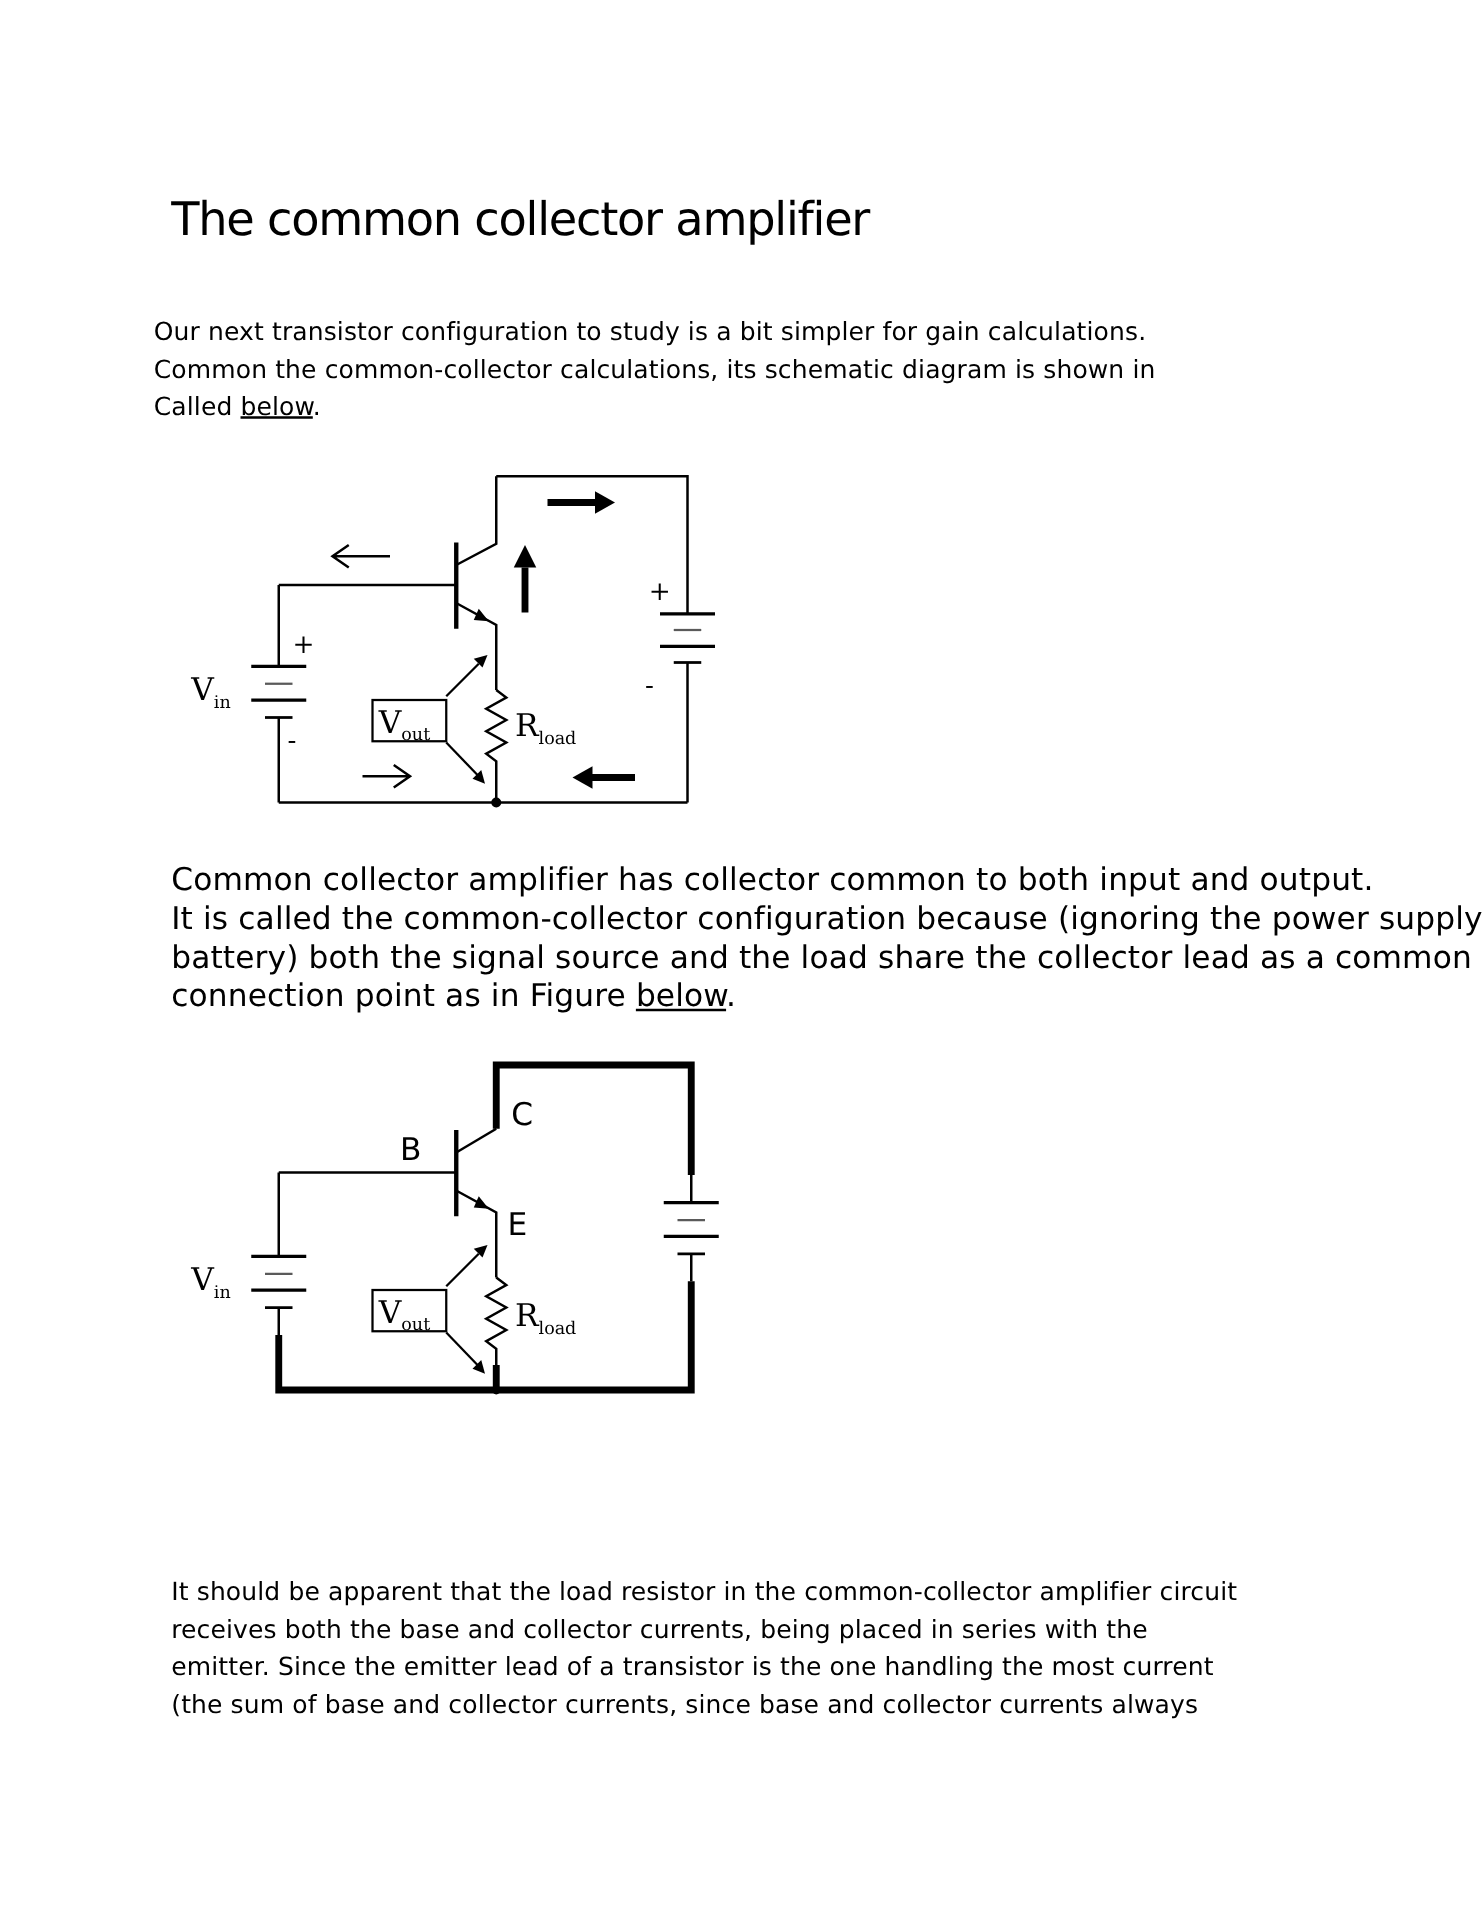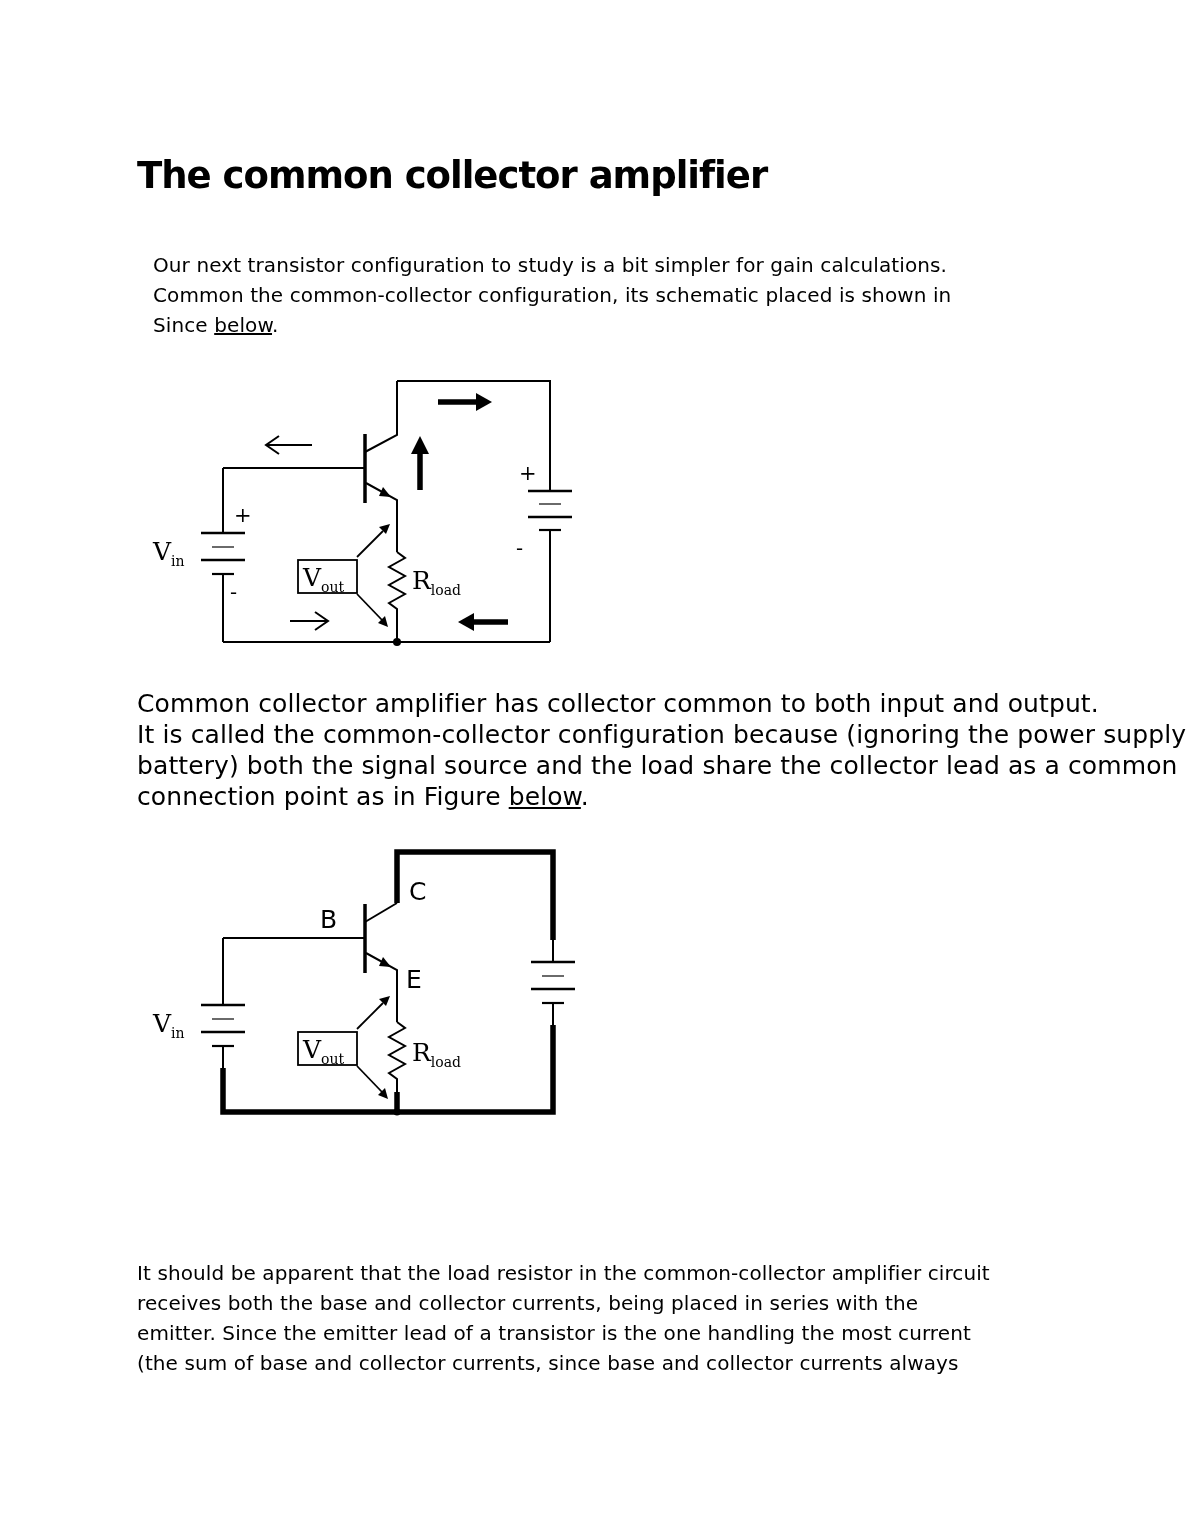--- a/index.html
+++ b/index.html
@@ -1,19 +1,19 @@
 <!DOCTYPE html>
 <html><head>
 <meta charset="utf-8">
 <style>
   html,body{margin:0;padding:0;background:#ffffff;}
   .page{position:relative;width:1187px;height:1536px;background:#ffffff;color:#000;
         font-family:"DejaVu Sans","Liberation Sans",sans-serif;overflow:hidden;}
   .abs{position:absolute;}
-  h1.title{margin:0;font-size:37px;font-weight:700;letter-spacing:-1px;line-height:46px;}
+  h1.title{margin:0;font-size:37px;font-weight:400;letter-spacing:-1px;line-height:46px;}
   .body-text{margin:0;font-size:20px;line-height:30px;letter-spacing:0.1px;}
   .caption-text{margin:0;font-size:25px;line-height:31px;letter-spacing:0.1px;}
   .it{}
   .un{text-decoration:underline;}
   
   svg .wire{stroke:#000;stroke-width:2;fill:none;}
   svg .wire-thick{stroke:#000;stroke-width:5.5;fill:none;stroke-linejoin:miter;}
   svg .bar{stroke:#000;stroke-width:3.5;fill:none;}
   svg .batt-long{stroke:#000;stroke-width:2.6;fill:none;}
   svg .batt-short{stroke:#000;stroke-width:2.2;fill:none;}
@@ -28,21 +28,21 @@
   svg .term{font-family:"DejaVu Sans","Liberation Sans",sans-serif;font-size:25px;fill:#000;}
   svg .vbox{fill:#ffffff;stroke:#000;stroke-width:1.8;}
 </style>
 </head>
 <body>
 
 <div class="page">
 
   <h1 class="title abs" style="left:137px;top:153px;">The common collector amplifier</h1>
 
-  <p class="body-text abs" style="left:153px;top:250px;"><span>Our next transistor configuration to study is a bit simpler for gain calculations.</span><br><span>Common the </span><span class="it">common-collector</span><span> configuration, its schematic placed is shown in</span><br><span>Since </span><span class="un">below</span><span>.</span></p>
+  <p class="body-text abs" style="left:123px;top:250px;"><span>Our next transistor configuration to study is a bit simpler for gain calculations.</span><br><span>Common the </span><span class="it">common-collector</span><span> calculations, its schematic diagram is shown in</span><br><span>Called </span><span class="un">below</span><span>.</span></p>
 
   <figure class="abs" style="left:150px;top:370px;margin:0;">
     <svg width="470" height="290" viewBox="0 0 470 290">
       <g>
         <path class="wire" d="M247,11 H400 V121"></path>
         <path class="wire" d="M400,160 V272"></path>
         <path class="wire" d="M73,272 H400"></path>
         <path class="wire" d="M73,204 V272"></path>
         <path class="wire" d="M73,98 V163"></path>
         <path class="wire" d="M73,98 H215"></path>

